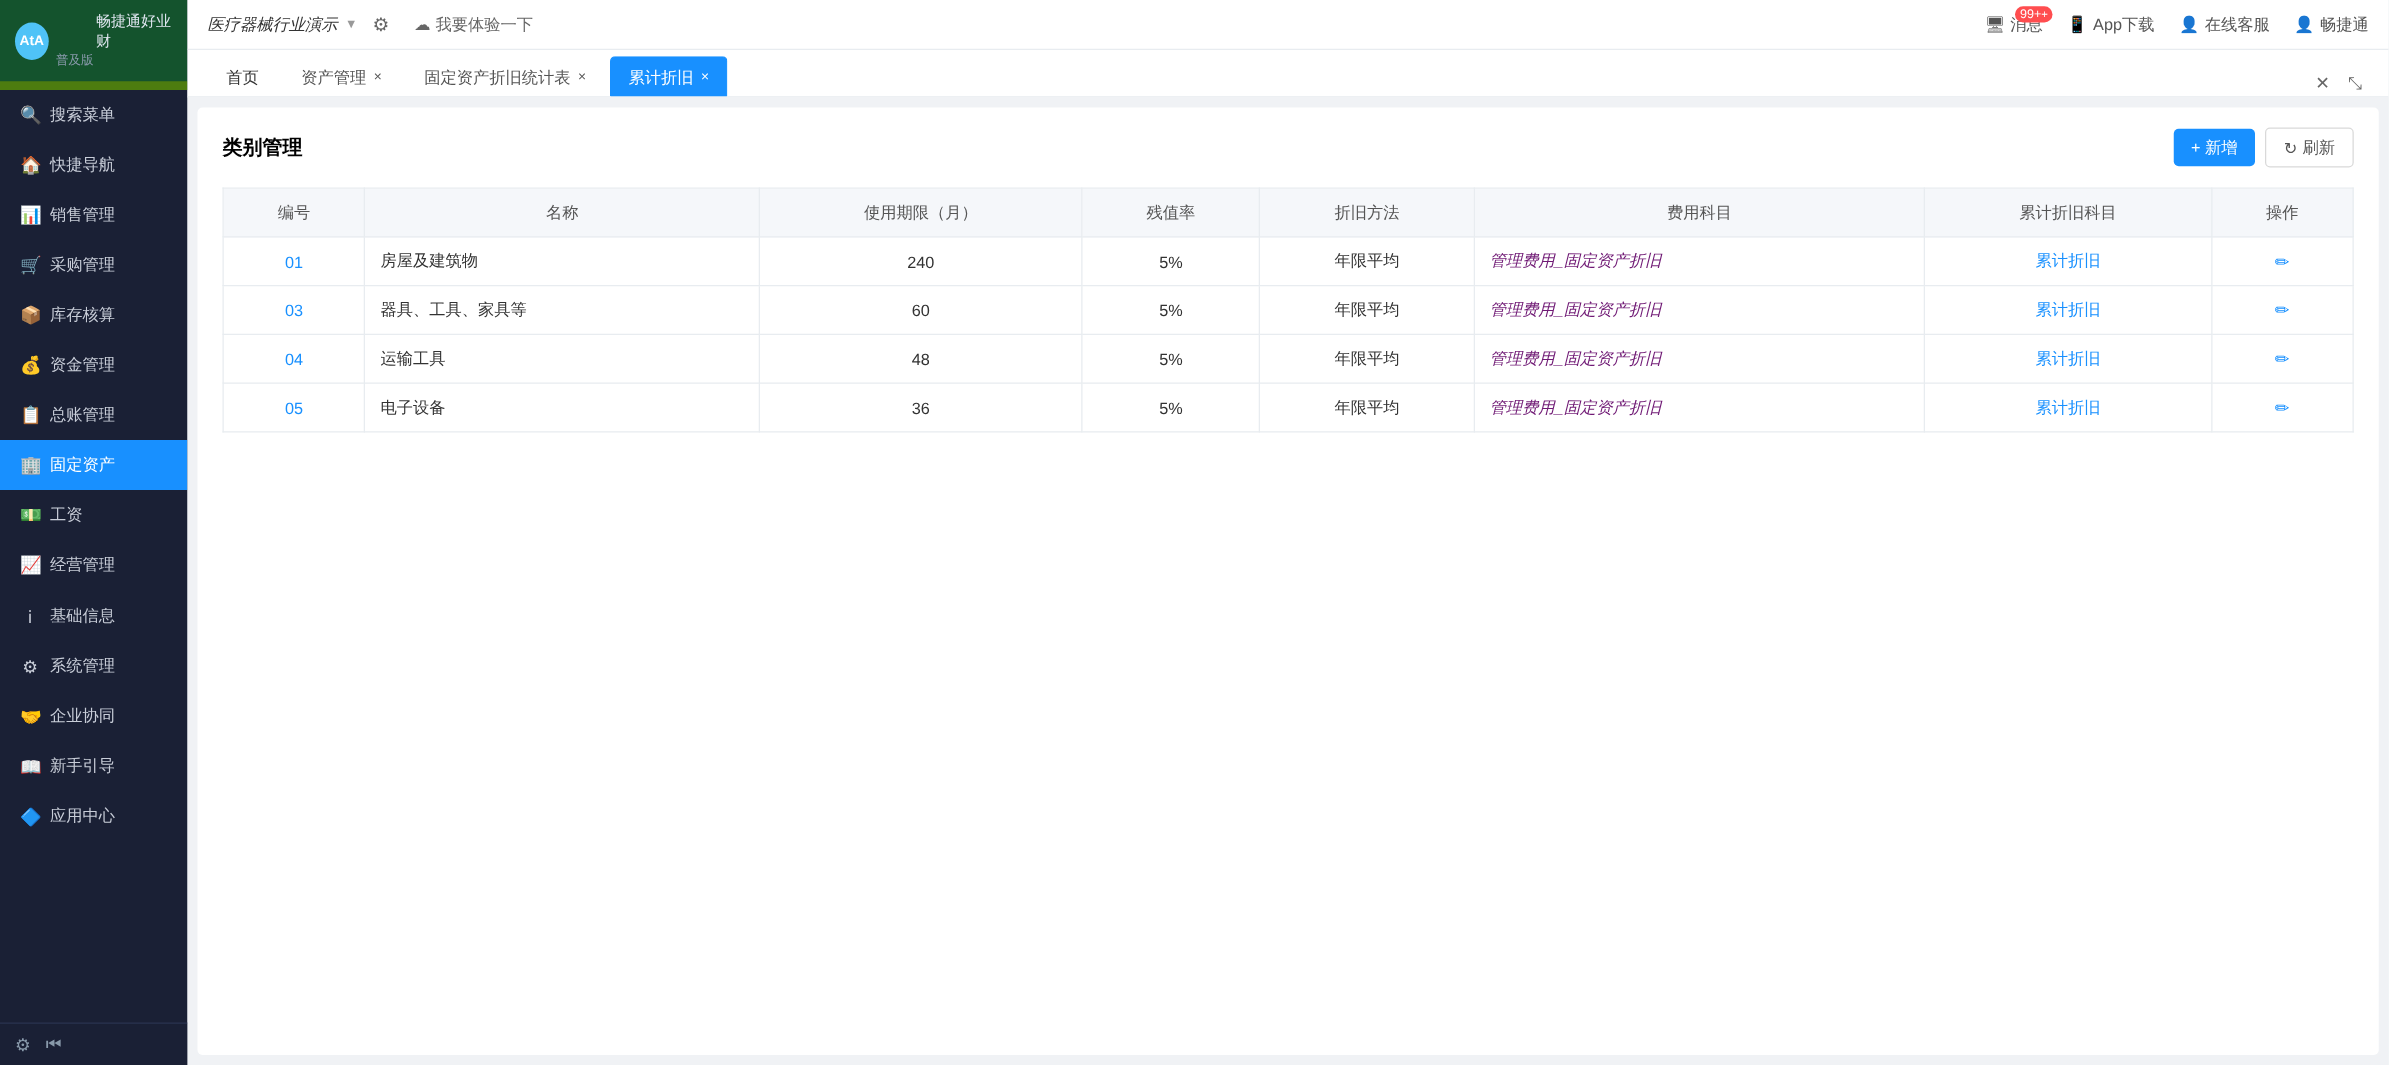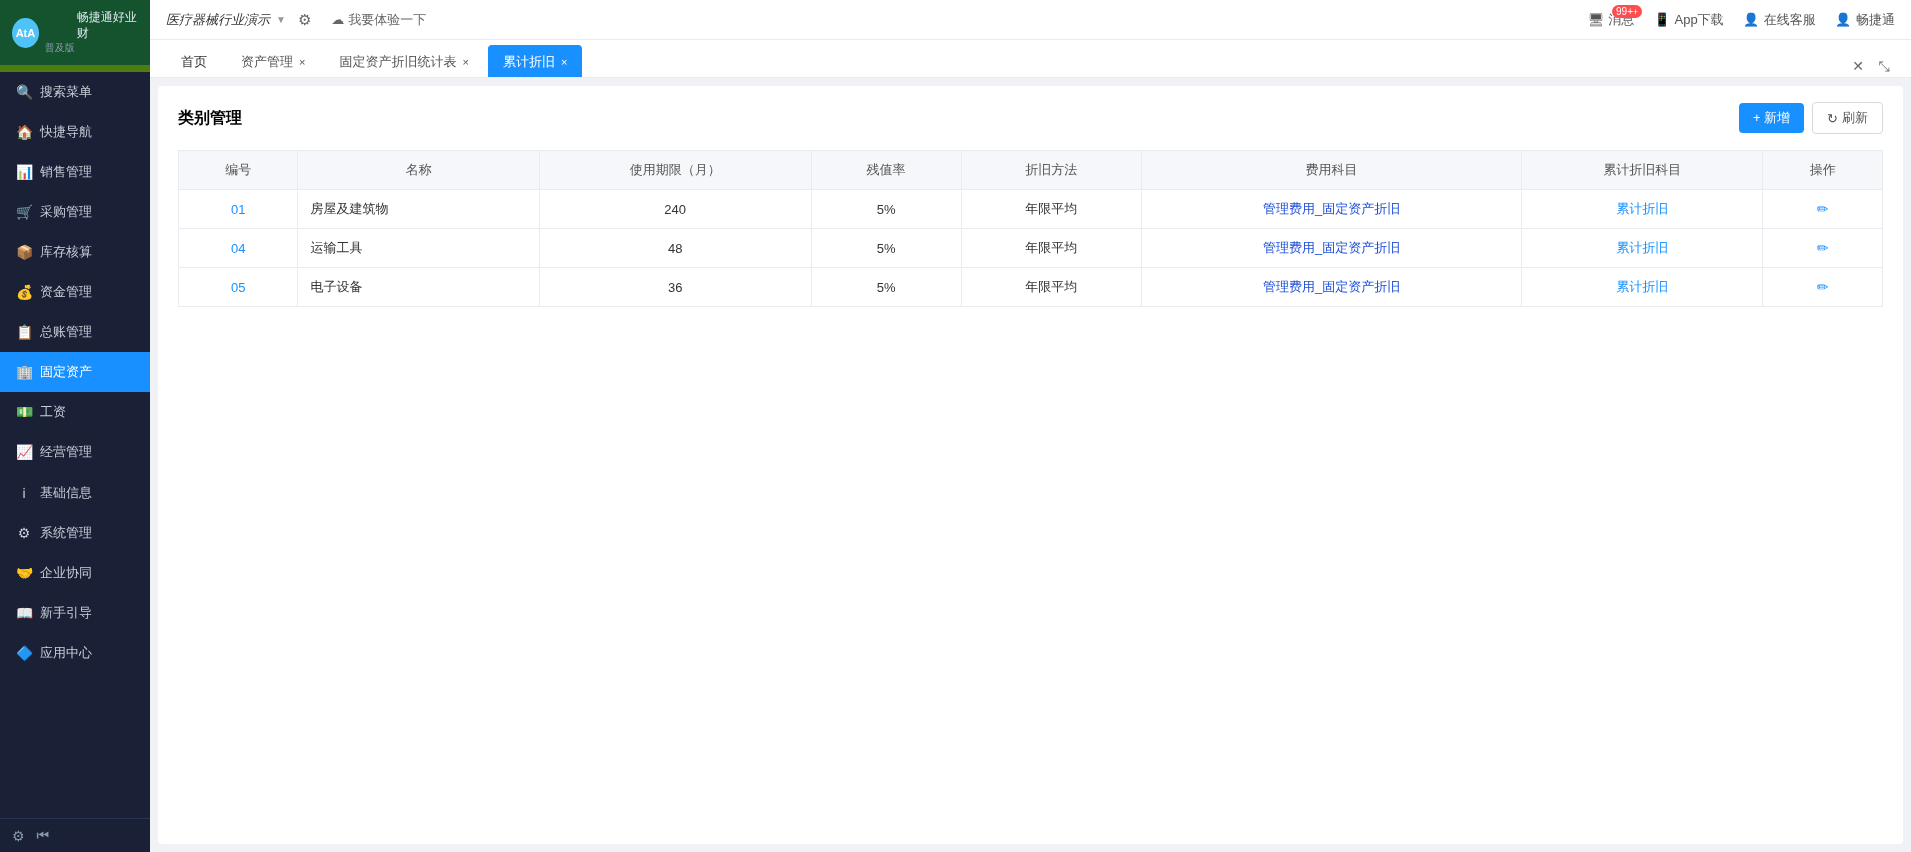--- a/index.html
+++ b/index.html
@@ -221,21 +221,21 @@
       border: 1px solid #e8ecf0;
     }
     .data-table td {
       padding: 10px 12px;
       text-align: center;
       border: 1px solid #e8ecf0;
       color: #333;
     }
     .data-table td.code { color: #1890ff; }
     .data-table td.name { text-align: left; }
-    .data-table td.expense { color: #1d4ed8; text-align: center; }
+    .data-table td.expense { color: #701a75; text-align: left; font-style: italic; }
     .data-table td.accu { color: #1890ff; }
     .edit-icon { color: #1890ff; cursor: pointer; font-size: 14px; }
     .win-btn { width: 22px; height: 22px; border: none; background: none; cursor: pointer; font-size: 14px; color: #666; display: flex; align-items: center; justify-content: center; }
   </style>
 </head>
 <body>
 
 <div class="sidebar">
   <div class="sidebar-logo">
     <div class="logo-icon">AtA</div>
@@ -392,20 +392,30 @@
           <th>累计折旧科目</th>
           <th>操作</th>
         </tr>
       </thead>
       <tbody id="table-body">
 
       <tr>
       <td class="code">01</td>
       <td class="name">房屋及建筑物</td>
       <td>240</td>
+      <td>5%</td>
+      <td>年限平均</td>
+      <td class="expense">管理费用_固定资产折旧</td>
+      <td class="accu">累计折旧</td>
+      <td><span class="edit-icon">✏</span></td>
+    </tr>
+          <tr>
+      <td class="code">03</td>
+      <td class="name">器具、工具、家具等</td>
+      <td>60</td>
       <td>5%</td>
       <td>年限平均</td>
       <td class="expense">管理费用_固定资产折旧</td>
       <td class="accu">累计折旧</td>
       <td><span class="edit-icon">✏</span></td>
     </tr>
           <tr>
       <td class="code">04</td>
       <td class="name">运输工具</td>
       <td>48</td>

